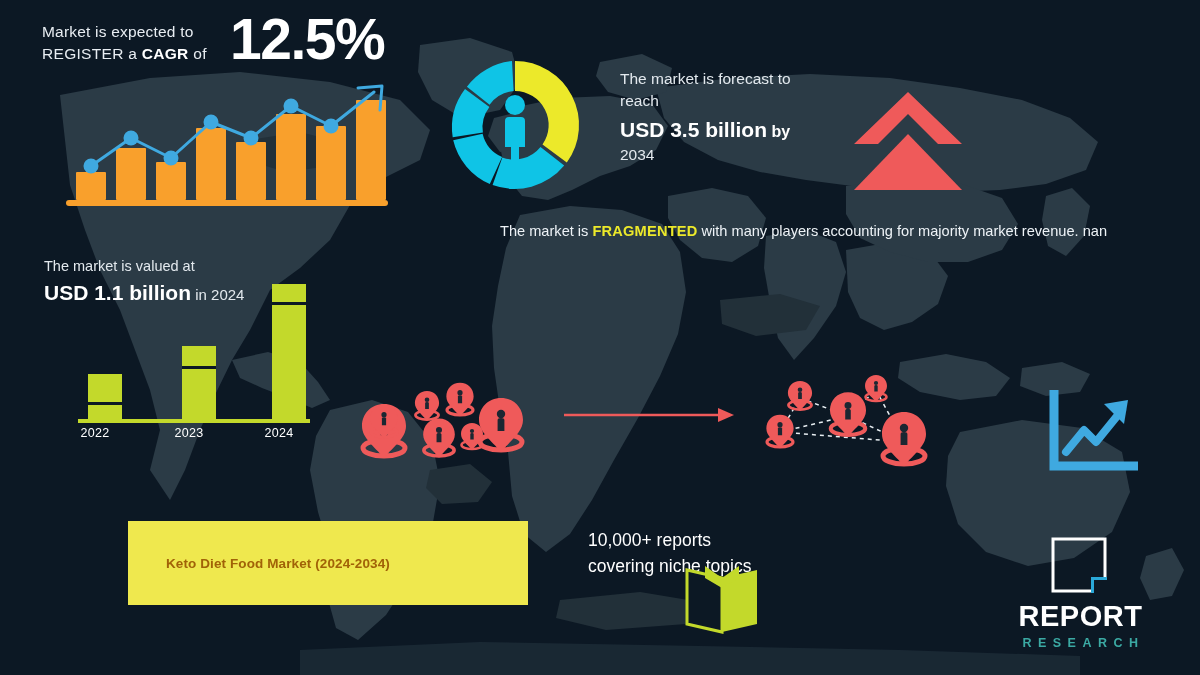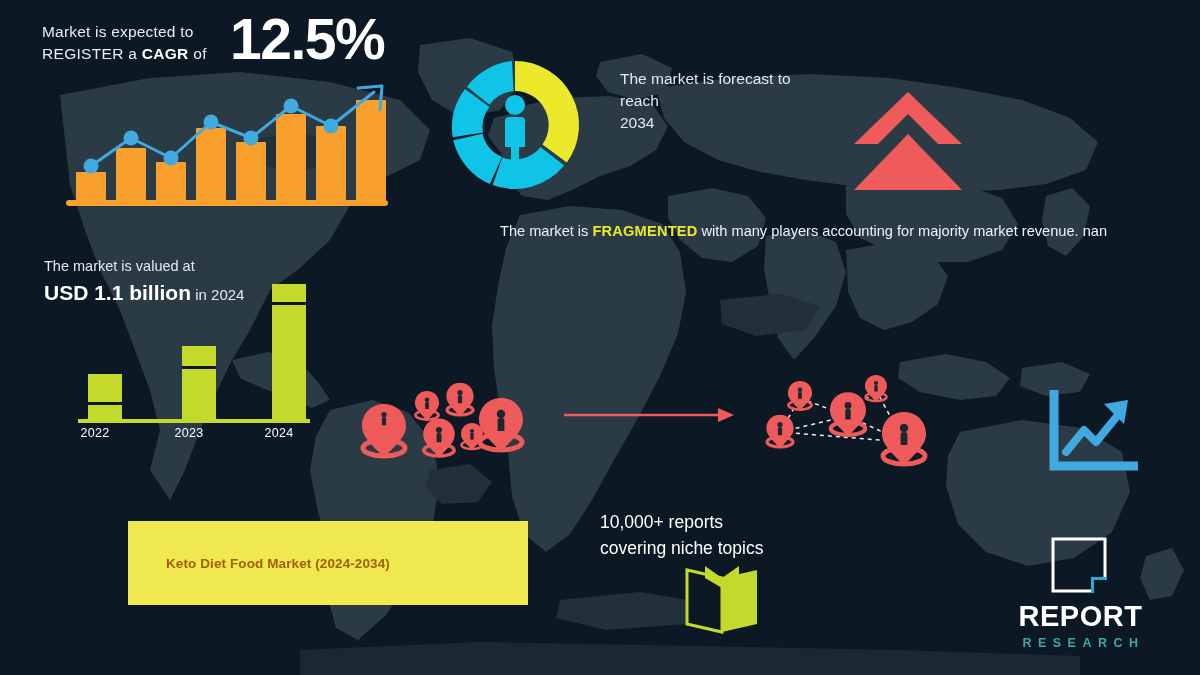--- a/index.html
+++ b/index.html
@@ -79,21 +79,21 @@
     border-radius: 50%; background: #0c1824;
     border: 3px solid #efe84e;
     display: flex; align-items: center; justify-content: center;
   }
   #report-circle-label {
     color: #ffffff; font-size: 12.5px; font-weight: bold;
     line-height: 1.35; text-align: center; letter-spacing: .3px;
   }
 
   
-  #reports-block { left: 588px; top: 510px; width: 300px; margin-left: 12px; }
+  #reports-block { left: 588px; top: 528px; width: 300px; }
   #reports-block p { color: #ffffff; font-size: 17.5px; line-height: 1.48; }
 
   
   #logo-block { left: 988px; top: 536px; width: 185px; text-align: center; }
   #logo-word {
     color: #ffffff; font-size: 29px; font-weight: bold;
     letter-spacing: .5px; line-height: 1; margin-top: 4px;
   }
   #logo-sub {
     color: #3ba9a3; font-size: 12.5px; letter-spacing: 6.5px;
@@ -220,20 +220,23 @@
       <path d="M68 74 Q68 70 72 70 L84 70 Q88 70 88 74 L88 100 L82 100 L82 126
                L74 126 L74 100 L68 100 Z"></path>
     </g>
   </svg>
 
   <div class="abs" id="forecast-block">
     <div id="forecast-lead">
       <span>The market is forecast to</span><br>
       <span>reach</span>
     </div>
+    <div id="forecast-value">
+      <span>USD 3.5 billion</span><span class="by"> by</span>
+    </div>
     <div id="forecast-year">2034</div>
   </div>
 
   <svg class="abs" style="left:848px; top:90px;" width="120" height="105" viewBox="0 0 120 105">
     <path d="M60 2 L114 54 L90 54 L60 24 L30 54 L6 54 Z" fill="#ef5a5a"></path>
     <path d="M60 44 L114 100 L6 100 Z" fill="#ef5a5a"></path>
   </svg>
 
   <div class="abs" id="fragmented-block">
     <p>

